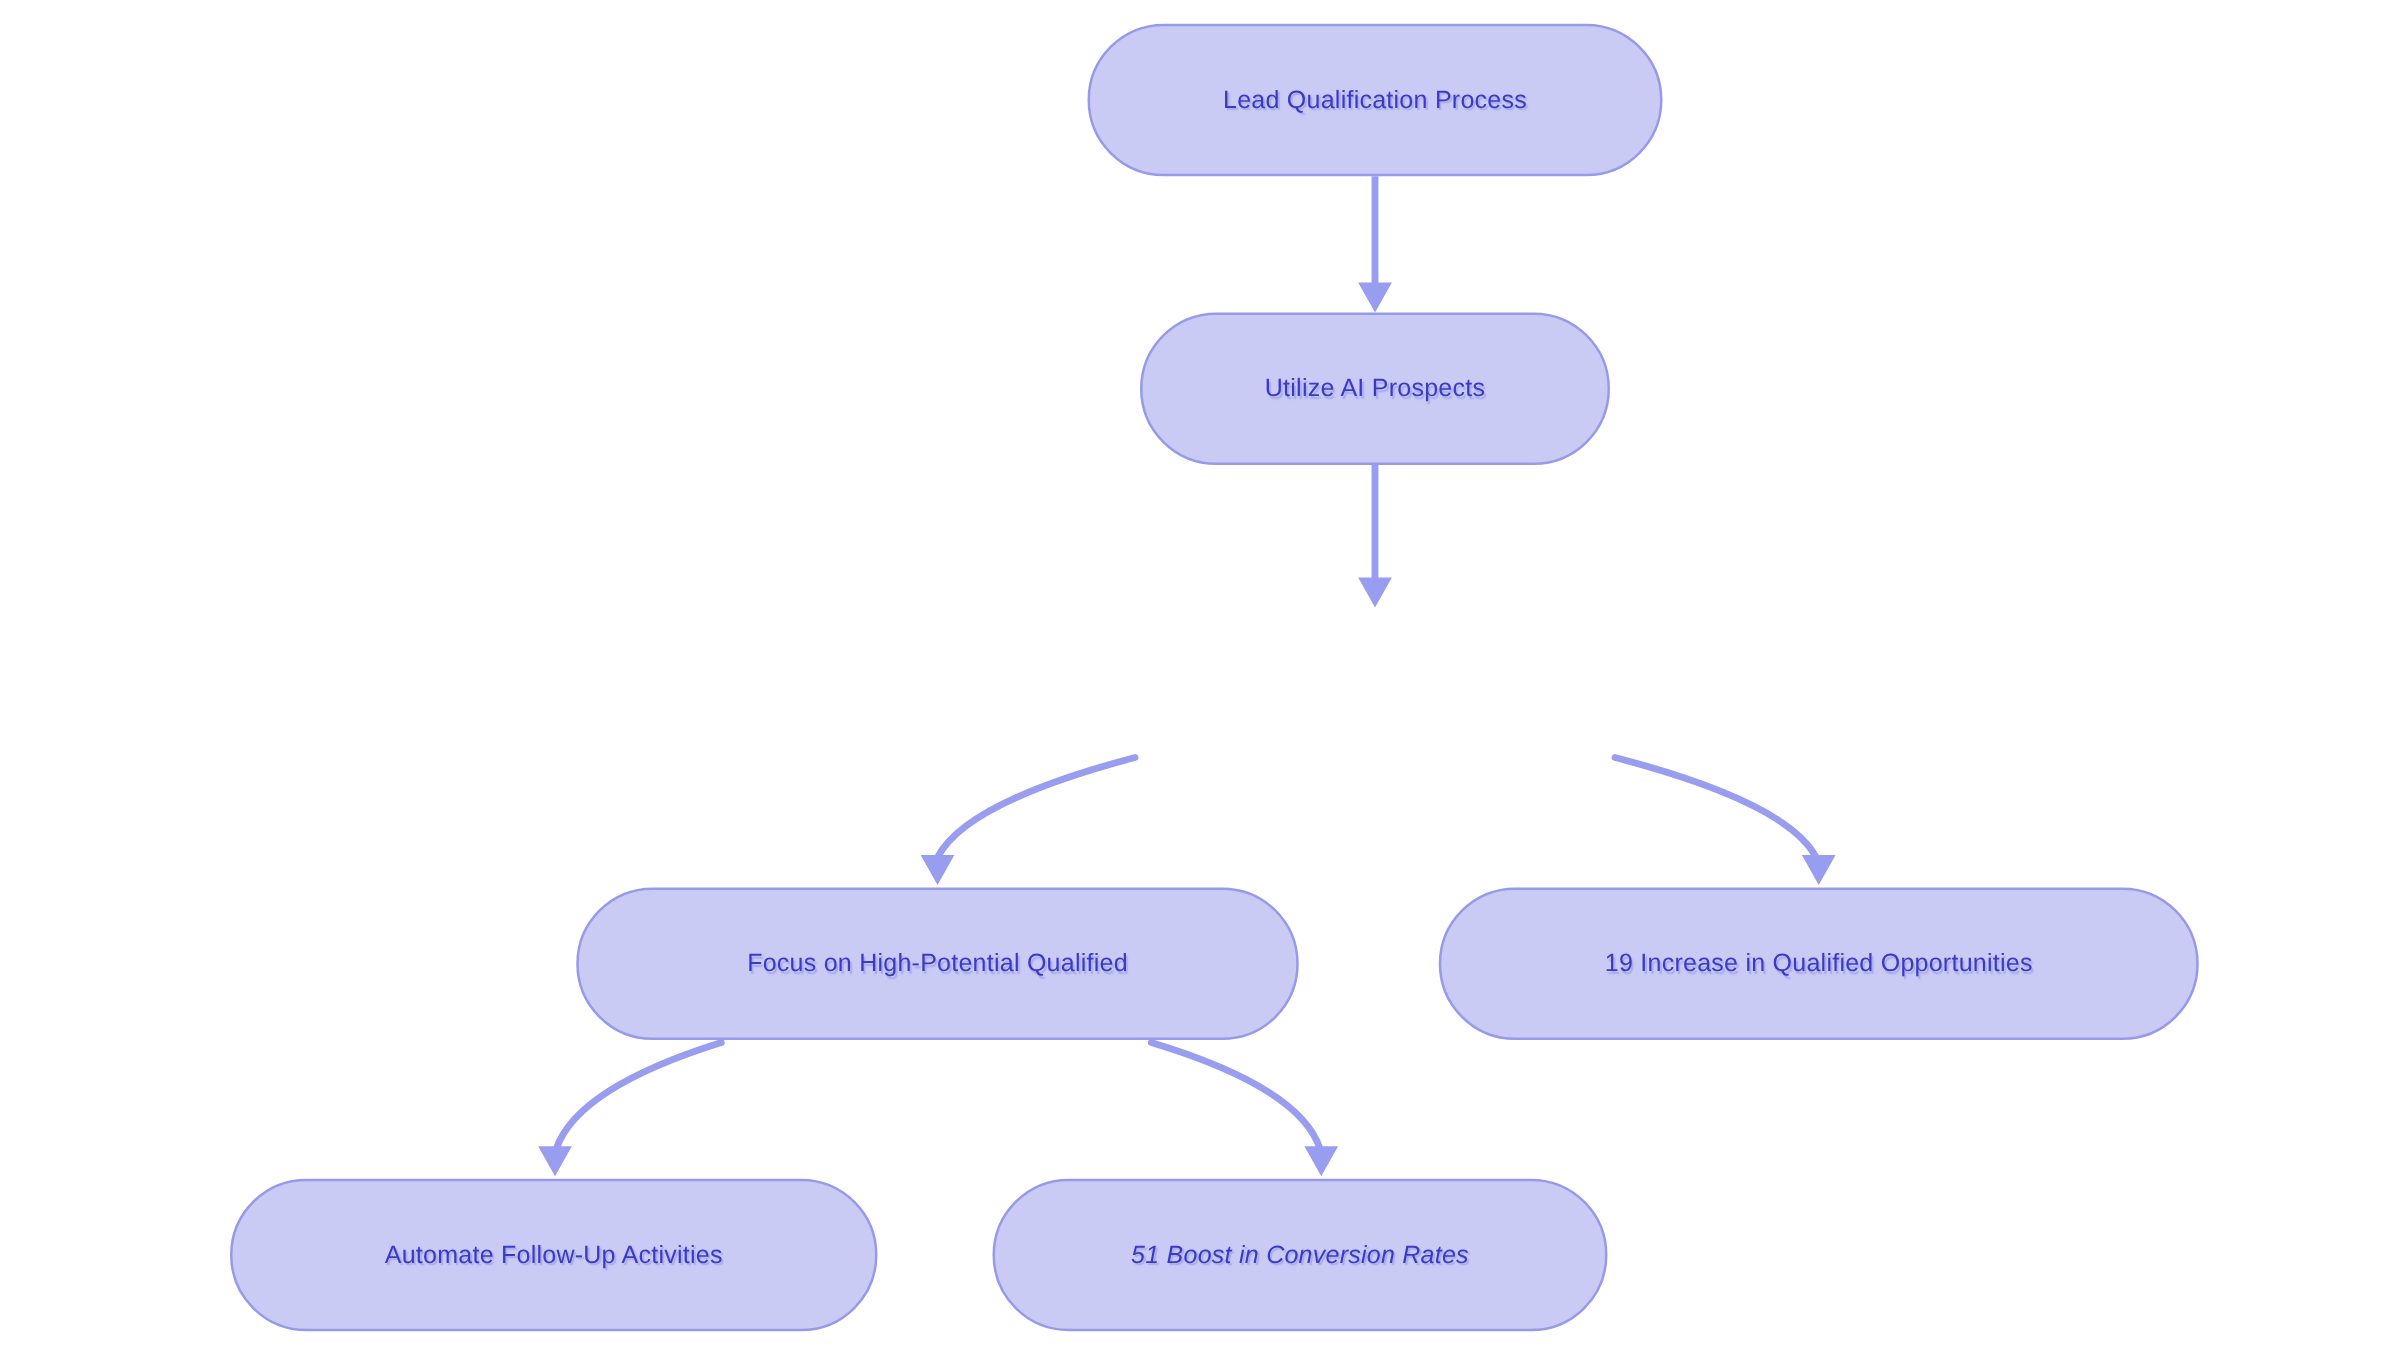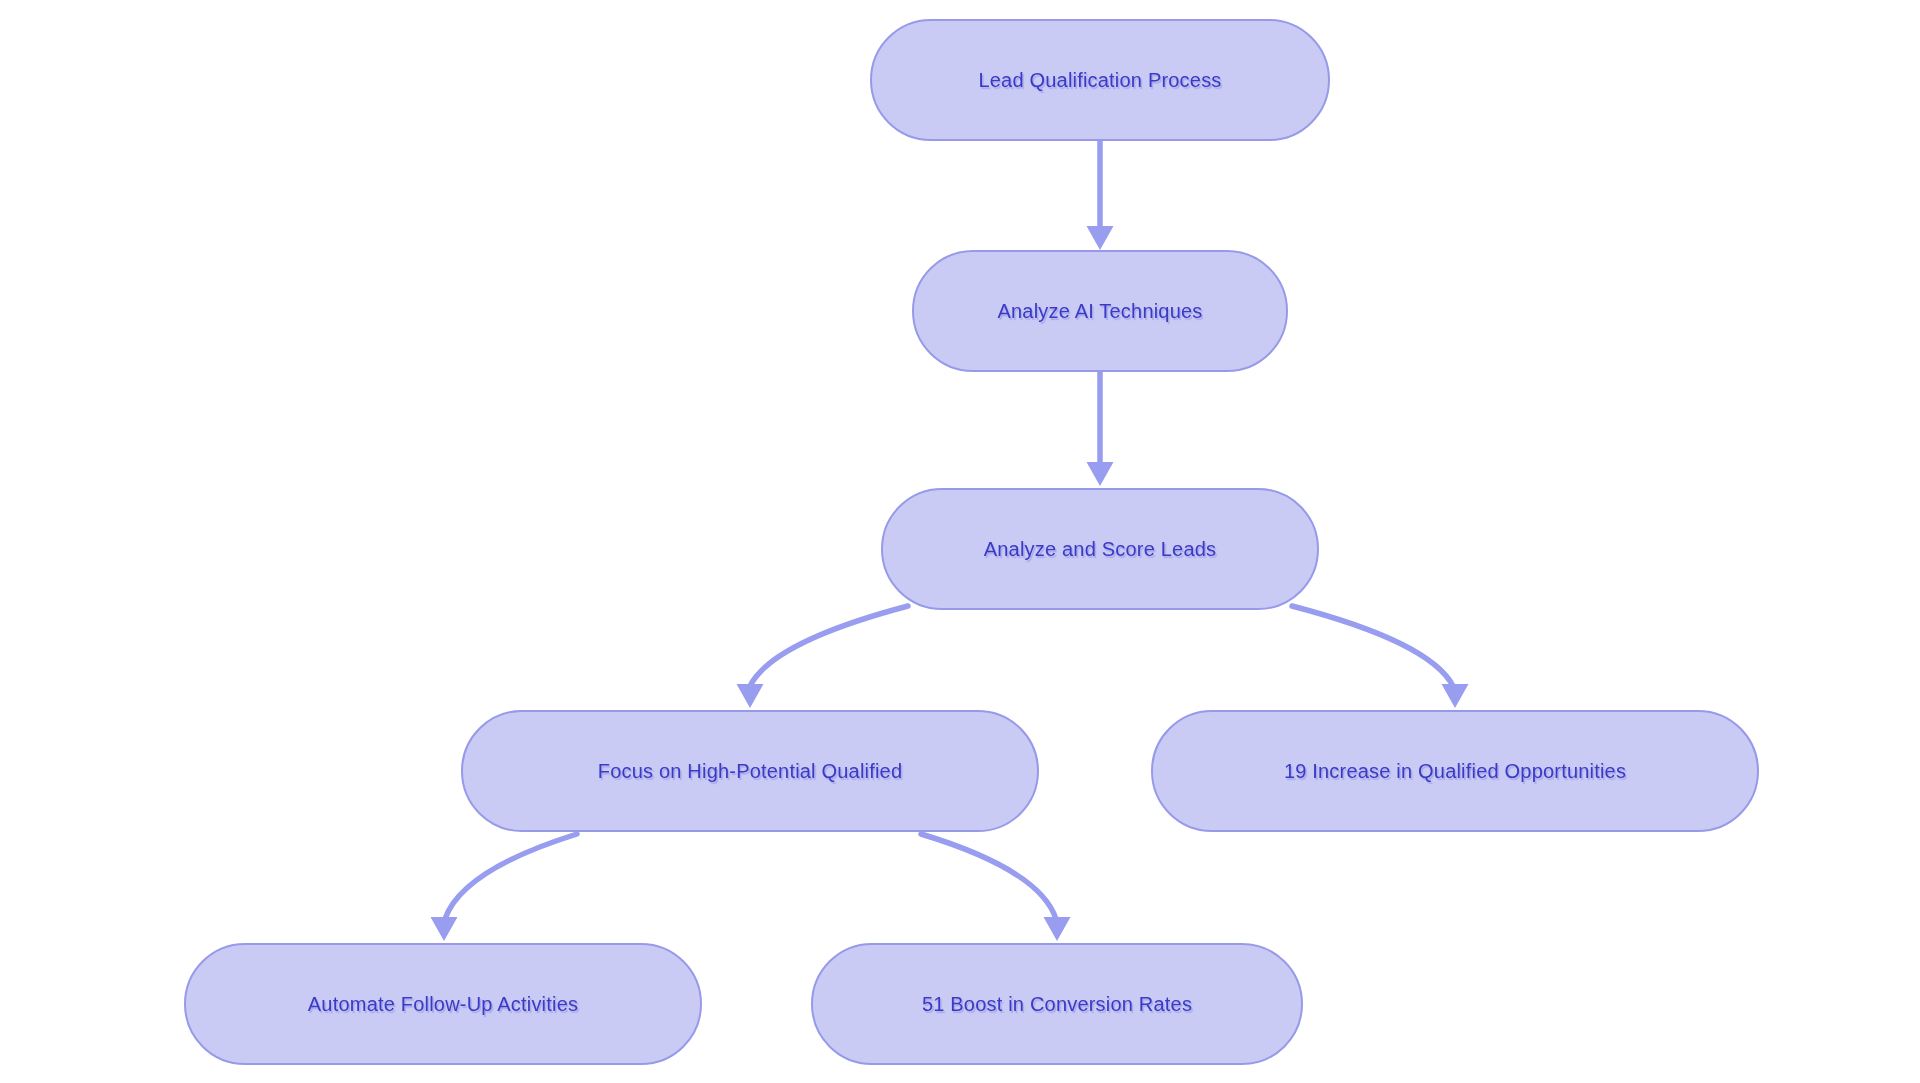--- a/index.html
+++ b/index.html
@@ -42,21 +42,21 @@
     white-space: nowrap;
     text-shadow: 1.5px 2px 1px rgba(140, 140, 228, 0.55);
   }
   
   #n0 { left: 870px;  top: 19px;  width: 460px; }
   #n1 { left: 912px;  top: 250px; width: 376px; }
   #n2 { left: 881px;  top: 488px; width: 438px; }
   #n3 { left: 461px;  top: 710px; width: 578px; }
   #n4 { left: 1151px; top: 710px; width: 608px; }
   #n5 { left: 184px;  top: 943px; width: 518px; text-align: center; }
-  #n6 { left: 811px;  top: 943px; width: 492px; }
+  #n6 { left: 794px;  top: 943px; width: 492px; font-style: italic; }
 </style>
 </head>
 <body>
 
 <div class="canvas">
 
   <svg class="edges-svg" viewBox="0 0 1920 1083" xmlns="http://www.w3.org/2000/svg">
 
     <line x1="1100" y1="141" x2="1100" y2="228" stroke-width="5.5" stroke="#989df0"></line>
     <polygon points="1086.5,226 1113.5,226 1100,250" fill="#989df0"></polygon>
@@ -75,26 +75,23 @@
 
     <path d="M 921 834 Q 1040 870 1056 919" fill="none" stroke-width="5.5" stroke-linecap="round" stroke="#989df0"></path>
     <polygon points="1043.5,917 1070.5,917 1057,941" fill="#989df0"></polygon>
   </svg>
 
   <div class="node" id="n0">
     <span class="label">Lead Qualification Process</span>
   </div>
 
   <div class="node" id="n1">
-    <span class="label">Analyze AI Techniques</span>
+    <span class="label">Utilize AI Prospects</span>
   </div>
 
-  <div class="node" id="n2">
-    <span class="label">Analyze and Score Leads</span>
-  </div>
 
   <div class="node" id="n3">
     <span class="label">Focus on High-Potential Qualified</span>
   </div>
 
   <div class="node" id="n4">
     <span class="label">19 Increase in Qualified Opportunities</span>
   </div>
 
   <div class="node" id="n5">

